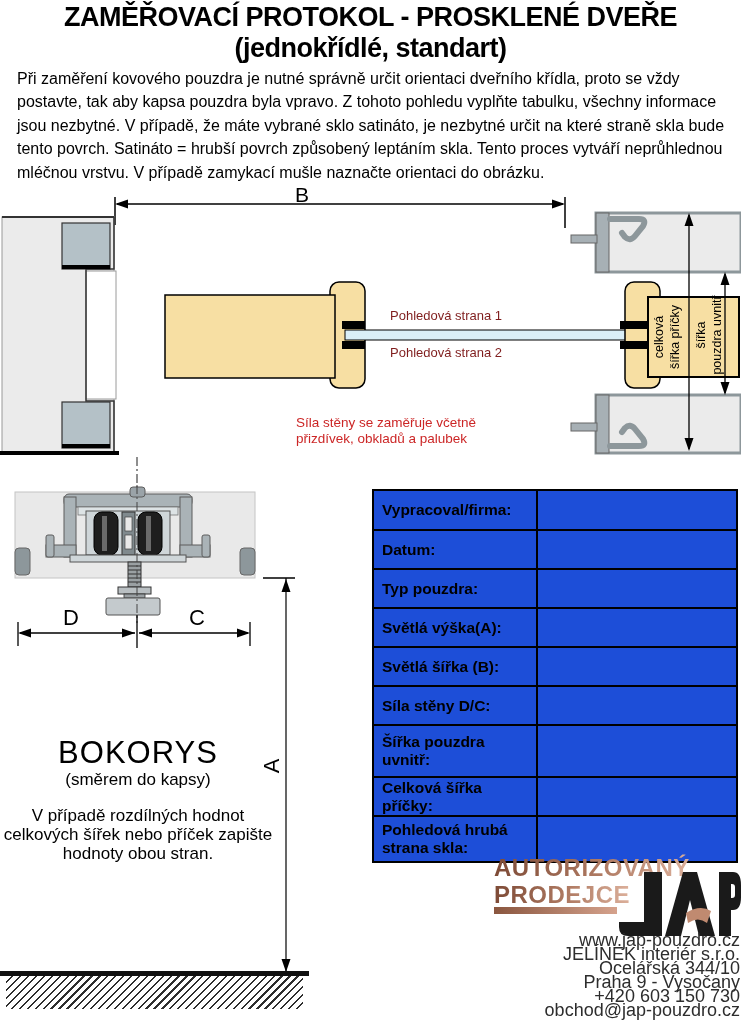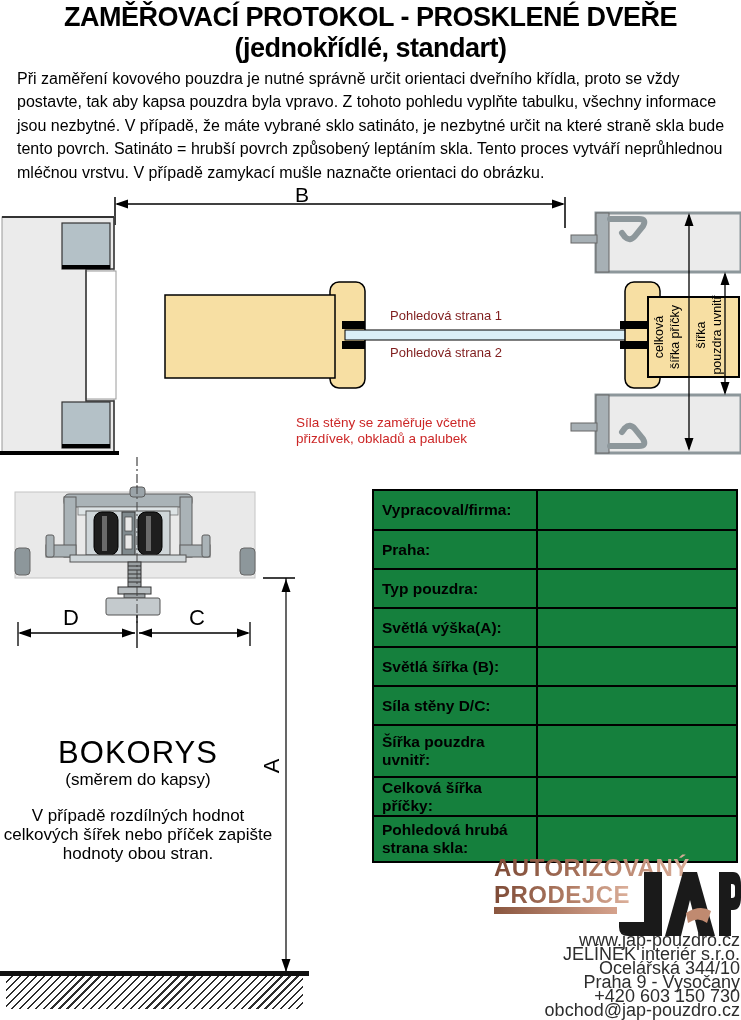--- a/index.html
+++ b/index.html
@@ -21,21 +21,21 @@
   .alabel{font-size:22px;transform:rotate(-90deg);}
 
   
   .bok{left:2px;top:736px;width:272px;text-align:center;}
   .bok-title{font-size:31px;letter-spacing:1px;line-height:34px;}
   .bok-sub{font-size:17px;line-height:19px;}
   .bok-note{margin-top:17px;font-size:17px;line-height:19px;}
 
   
   .ftable{left:372px;top:489px;width:366px;border:2px solid #000;box-sizing:border-box;
-          display:flex;flex-direction:column;background:#15803d;}
+          display:flex;flex-direction:column;background:#1d4ed8;}
   .trow{display:flex;box-sizing:border-box;border-bottom:2px solid #000;}
   .trow:last-child{border-bottom:none;}
   .tlabel{width:164px;box-sizing:border-box;border-right:2px solid #000;
           display:flex;align-items:center;padding-left:8px;
           font-weight:bold;font-size:15.5px;line-height:18px;}
   .tvalue{flex:1;}
 
   
   .copper-word{font-weight:bold;font-size:24px;letter-spacing:0.5px;
       background:linear-gradient(90deg,#7d4a36 0%,#b07b63 55%,#dcb09b 100%);
@@ -221,21 +221,21 @@
     <div class="bok-sub">(směrem do kapsy)</div>
     <div class="bok-note">V případě rozdílných hodnot celkových šířek nebo příček zapište hodnoty obou stran.</div>
   </div>
 
   <div class="abs ftable">
     <div class="trow" style="height:40px">
       <div class="tlabel">Vypracoval/firma:</div>
       <div class="tvalue"></div>
     </div>
     <div class="trow" style="height:39px">
-      <div class="tlabel">Praha:</div>
+      <div class="tlabel">Datum:</div>
       <div class="tvalue"></div>
     </div>
     <div class="trow" style="height:39px">
       <div class="tlabel">Typ pouzdra:</div>
       <div class="tvalue"></div>
     </div>
     <div class="trow" style="height:39px">
       <div class="tlabel">Světlá výška(A):</div>
       <div class="tvalue"></div>
     </div>

